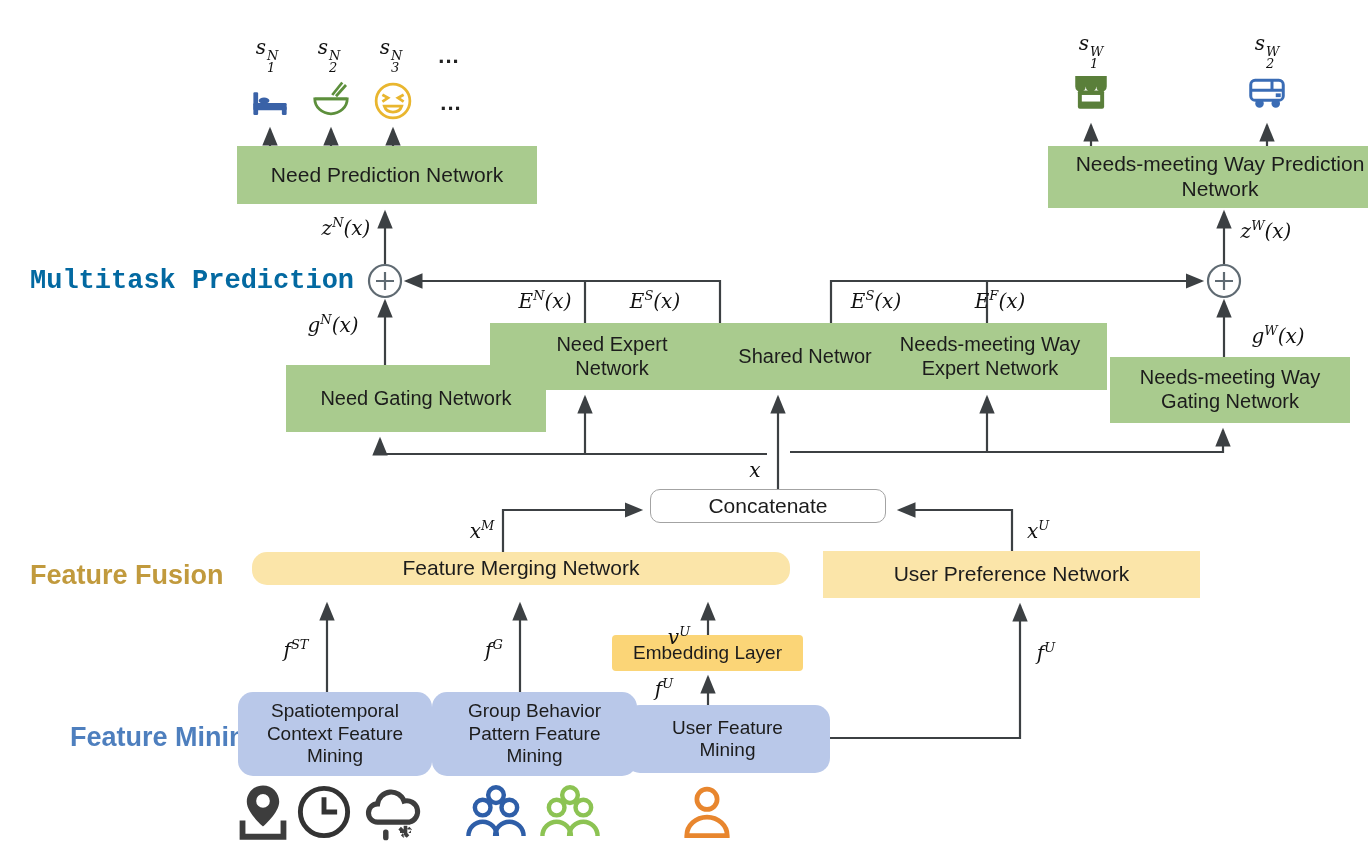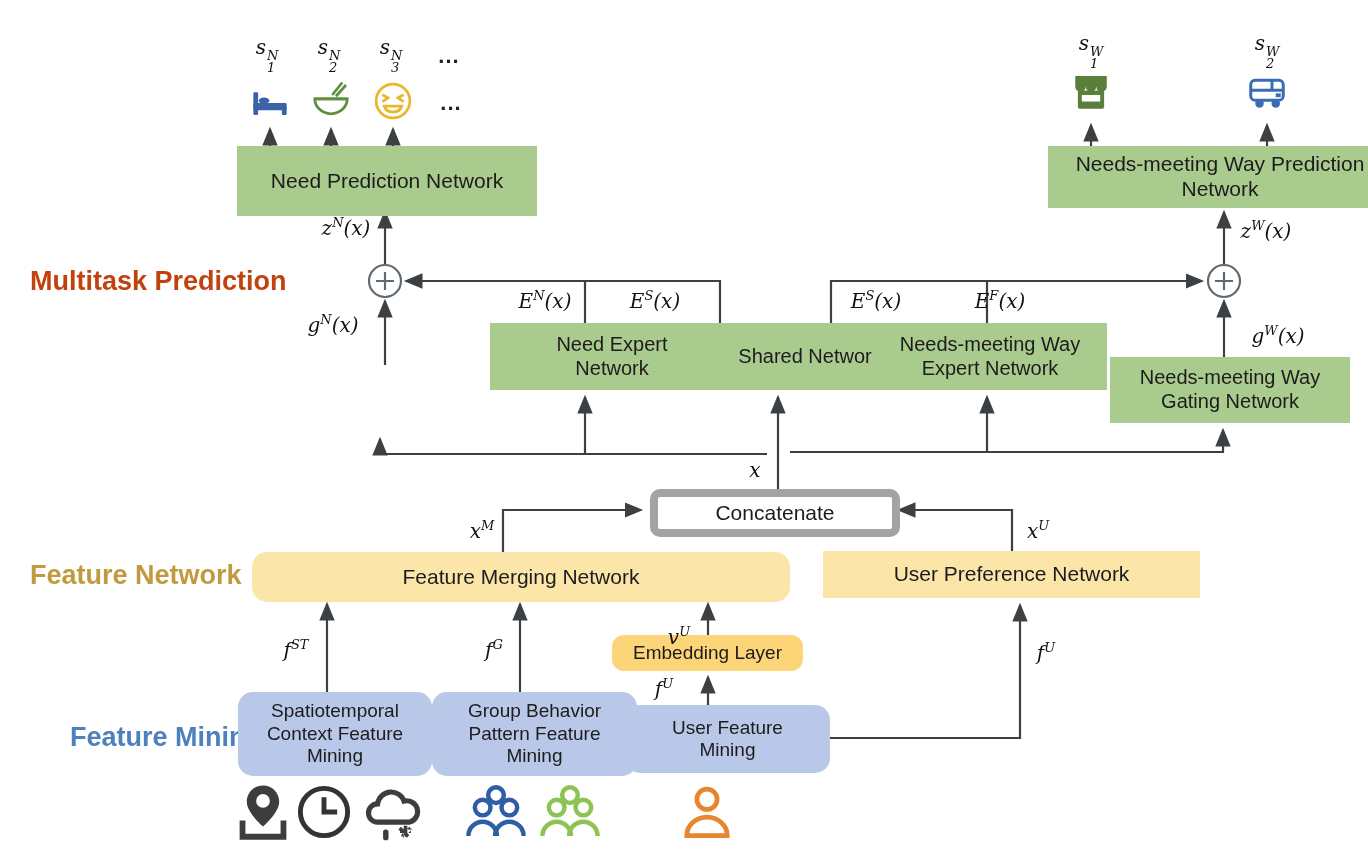--- a/index.html
+++ b/index.html
@@ -4,24 +4,24 @@
 <style>
   html,body{margin:0;padding:0;background:#ffffff;}
   #canvas{position:relative;width:1368px;height:851px;background:#ffffff;overflow:hidden;
           font-family:"Liberation Sans",sans-serif;}
   svg.overlay{position:absolute;left:0;top:0;z-index:0;}
   .box{position:absolute;z-index:2;display:flex;align-items:center;justify-content:center;
        text-align:center;color:#1c1c1c;font-size:20px;line-height:1.18;}
   .green{background:#a9cb8e;}
   .yellow{background:#fbe5a9;}
   .blue{background:#b9c8e9;border-radius:15px;}
-  .concat{background:#ffffff;border:8px solid #a3a3a3;border-radius:10px;font-size:21px;z-index:3;}
-  .embed{background:#fbd577;border-radius:12px;font-size:19px;}
+  .concat{background:#ffffff;border:1px solid #a3a3a3;border-radius:10px;font-size:21px;z-index:3;}
+  .embed{background:#fbd577;border-radius:4px;font-size:19px;}
   .section{position:absolute;z-index:2;font-weight:bold;font-size:27px;transform:translateY(-50%);white-space:nowrap;}
-  .sec-green{color:#c2410c;}
+  .sec-green{color:#0369a1;font-family:Liberation Mono, monospace;}
   .sec-gold{color:#c19a3d;}
   .sec-blue{color:#4e7fbe;margin-left:40px;}
   .math{position:absolute;z-index:3;font-family:"DejaVu Serif",serif;font-style:italic;
         font-size:20px;color:#111;white-space:nowrap;transform:translate(-50%,-50%);}
   .math sup{font-size:13px;line-height:0;}
   .ss{display:inline-flex;flex-direction:column;align-items:flex-start;font-size:13px;
       line-height:0.95;vertical-align:-0.45em;margin-left:1px;}
   .dots{position:absolute;z-index:3;font-size:22px;font-weight:bold;color:#222;
         transform:translate(-50%,-50%);letter-spacing:1px;}
   .icon{position:absolute;z-index:2;}
@@ -75,33 +75,34 @@
 
     <g stroke="#5f6a72" stroke-width="2.2" fill="#ffffff">
       <circle cx="385" cy="281" r="16"></circle>
       <circle cx="1224" cy="281" r="16"></circle>
       <path d="M376,281 H394 M385,272 V290" fill="none"></path>
       <path d="M1215,281 H1233 M1224,272 V290" fill="none"></path>
     </g>
   </svg>
 
   <div class="section sec-green" style="left:30px;top:281px;">Multitask Prediction</div>
-  <div class="section sec-gold" style="left:30px;top:575px;">Feature Network</div>
+  <div class="section sec-gold" style="left:30px;top:575px;">Feature Fusion</div>
   <div class="section sec-blue" style="left:30px;top:737px;">Feature Mining</div>
 
-  <div class="box green" style="left:237px;top:146px;width:300px;height:70px;font-size:21px;">Need Prediction Network</div>
+  <div class="box green" style="left:237px;top:146px;width:300px;height:58px;font-size:21px;">Need Prediction Network</div>
   <div class="box green" style="left:1048px;top:146px;width:292px;height:62px;font-size:21px;padding:0 26px;">Needs-meeting Way Prediction Network</div>
+  <div class="box green" style="left:286px;top:365px;width:200px;height:67px;padding:0 30px;">Need Gating Network</div>
   <div class="box green" style="left:490px;top:323px;width:188px;height:67px;padding:0 28px;">Need Expert Network</div>
   <div class="box green" style="left:690px;top:323px;width:172px;height:67px;padding:0 34px;">Shared Network</div>
   <div class="box green" style="left:873px;top:323px;width:222px;height:67px;padding:0 6px;">Needs-meeting Way Expert Network</div>
   <div class="box green" style="left:1110px;top:357px;width:228px;height:66px;padding:0 6px;">Needs-meeting Way Gating Network</div>
 
   <div class="box concat" style="left:650px;top:489px;width:234px;height:32px;">Concatenate</div>
 
-  <div class="box yellow" style="left:252px;top:552px;width:538px;height:50px;font-size:21px;border-radius:15px;">Feature Merging Network</div>
+  <div class="box yellow" style="left:252px;top:552px;width:538px;height:33px;font-size:21px;border-radius:15px;">Feature Merging Network</div>
   <div class="box yellow" style="left:823px;top:551px;width:377px;height:47px;font-size:21px;">User Preference Network</div>
   <div class="box embed" style="left:612px;top:635px;width:191px;height:36px;">Embedding Layer</div>
 
   <div class="box blue" style="left:238px;top:692px;width:178px;height:84px;font-size:19px;padding:0 8px;">Spatiotemporal Context Feature Mining</div>
   <div class="box blue" style="left:432px;top:692px;width:177px;height:84px;font-size:19px;padding:0 14px;">Group Behavior Pattern Feature Mining</div>
   <div class="box blue" style="left:625px;top:705px;width:165px;height:68px;font-size:19px;padding:0 20px;">User Feature Mining</div>
 
   <span class="math" style="left:267px;top:55px;"><span>s</span><span class="ss">
         <span>N</span>
         <span>1</span>

